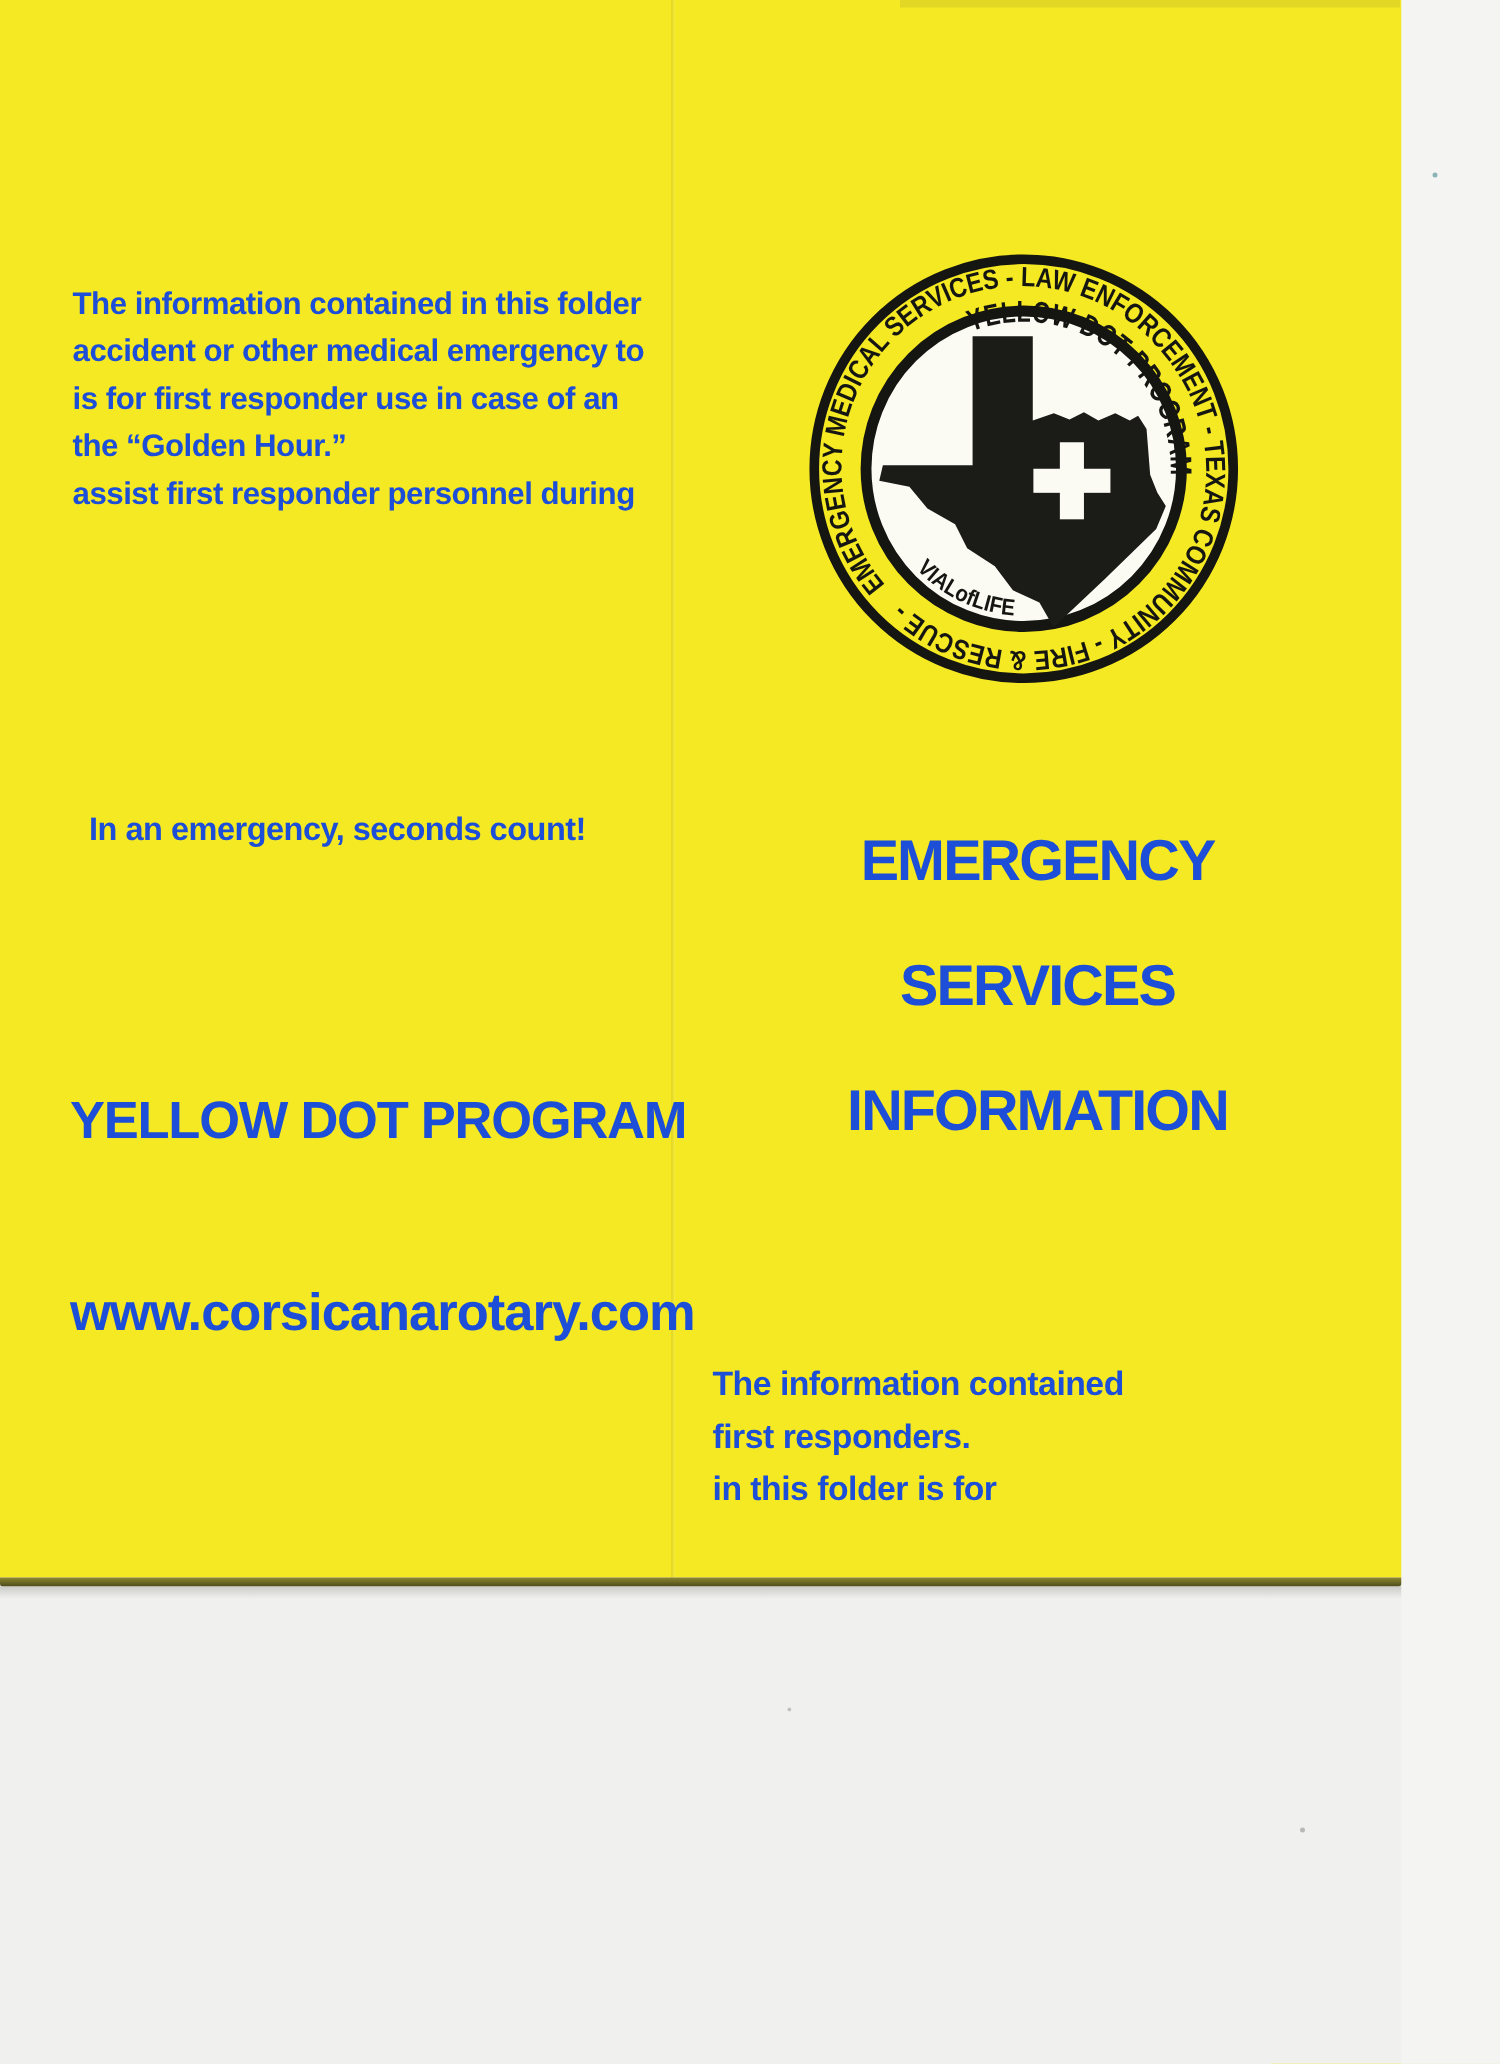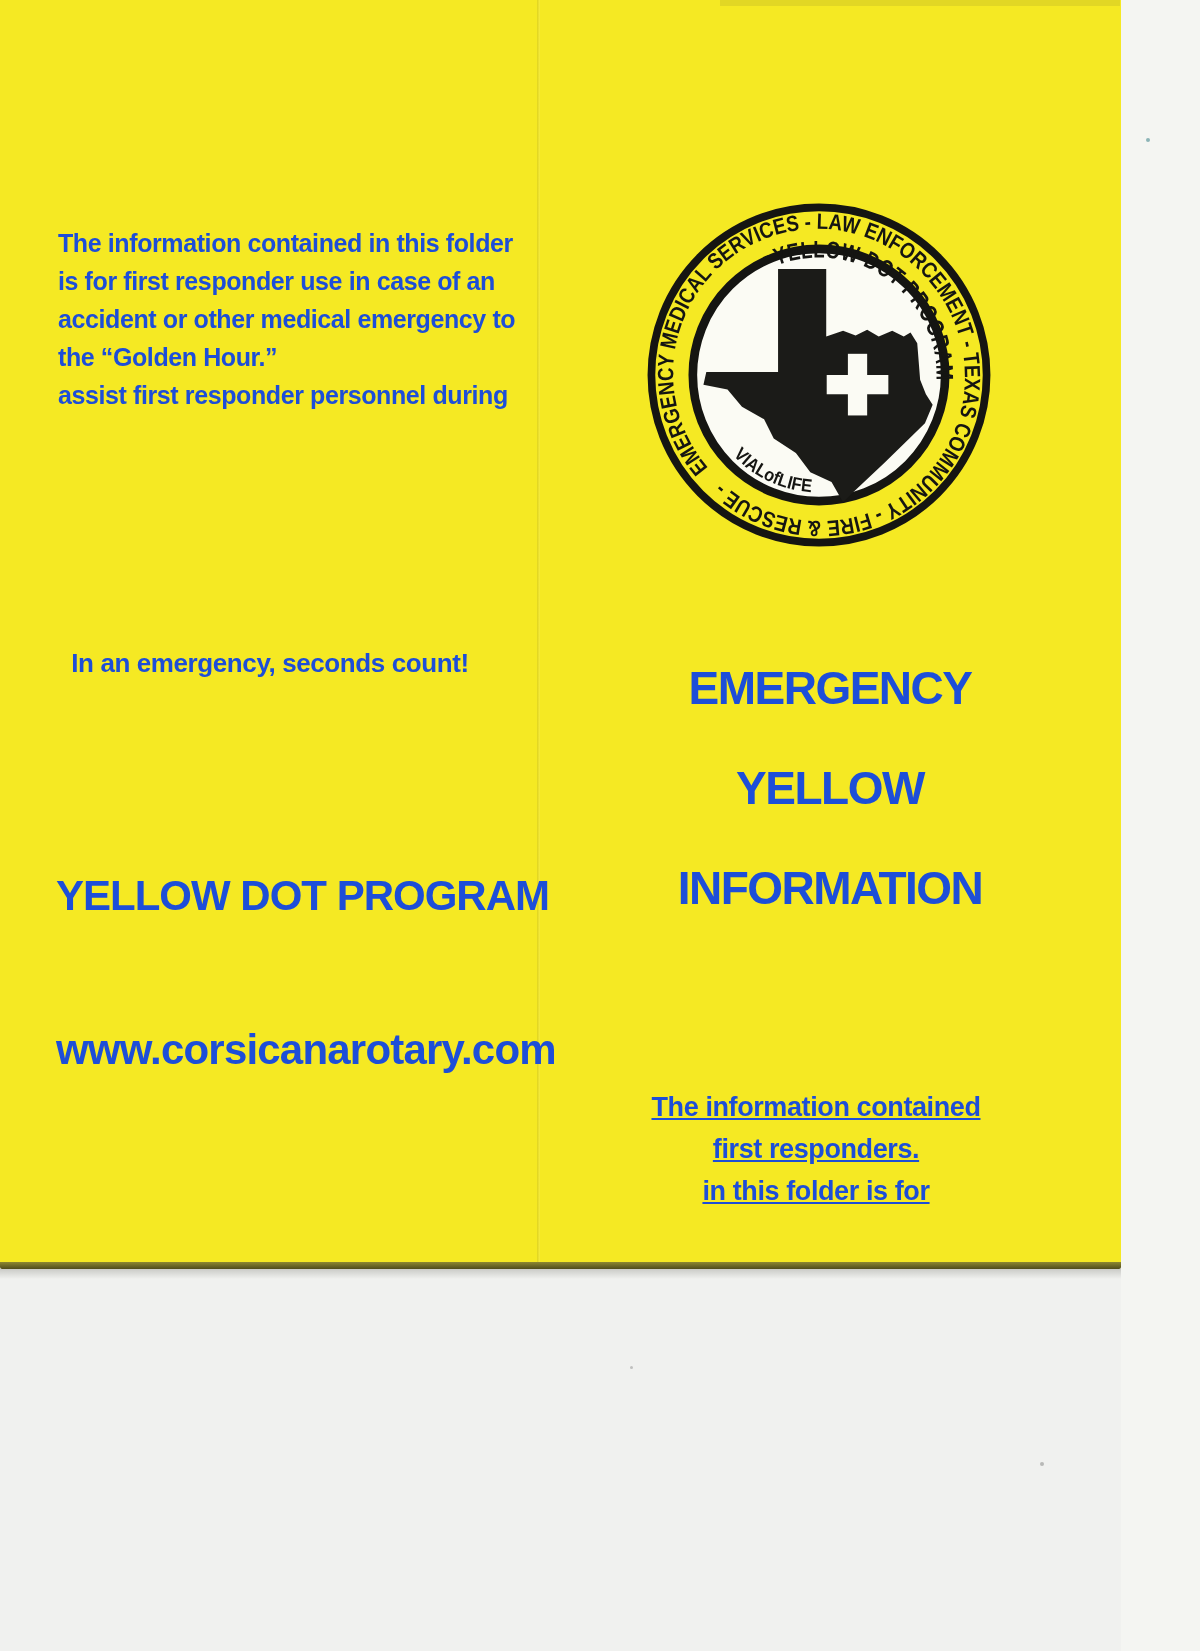--- a/index.html
+++ b/index.html
@@ -51,24 +51,23 @@
   .website{
     position:absolute;left:56px;top:1026px;width:440px;
     font-size:42px;font-weight:700;letter-spacing:-0.8px;text-align:left;white-space:nowrap;
   }
   .main-title{
     position:absolute;left:540px;top:638px;width:580px;
     font-size:46px;font-weight:700;letter-spacing:-1.5px;line-height:100px;
     text-align:center;
   }
   .note{
-    position:absolute;left:526px;top:1086px;width:580px;
+    position:absolute;left:570px;top:1086px;width:580px;
     font-size:27px;font-weight:700;letter-spacing:-0.4px;line-height:42px;
-    text-align:center;
-    text-decoration:underline;
+    text-align:left;
   }
   .logo-wrap{
     position:absolute;left:636px;top:192px;width:366px;height:366px;
   }
   .logo-wrap svg{display:block;width:366px;height:366px;}
   .speck{position:absolute;border-radius:50%;}
   .speck-a{left:1146px;top:138px;width:4px;height:4px;background:rgba(55,125,135,0.55);}
   .speck-b{left:1040px;top:1462px;width:4px;height:4px;background:rgba(80,80,80,0.35);}
   .speck-c{left:630px;top:1366px;width:3px;height:3px;background:rgba(80,80,80,0.30);}
   .ring-text{font-family:"Liberation Sans",sans-serif;font-weight:700;font-size:23px;fill:#151512;}
@@ -80,22 +79,22 @@
 
 <div class="scan-strip-right"></div>
 
 <div class="folder">
   <div class="top-smudge"></div>
   <div class="fold-crease"></div>
 
   <div>
     <div class="intro ink">
       <div>The information contained in this folder</div>
+      <div>accident or other medical emergency to</div>
       <div>is for first responder use in case of an</div>
-      <div>accident or other medical emergency to</div>
       <div>the “Golden Hour.”</div>
       <div>assist first responder personnel during</div>
     </div>
 
     <div class="tagline ink">In an emergency, seconds count!</div>
 
     <div class="program-title ink">YELLOW DOT PROGRAM</div>
 
     <div class="website ink">www.corsicanarotary.com</div>
   </div>
@@ -135,21 +134,21 @@
         </g>
 
         <text class="arc-bottom-text">
           <textPath href="#arcBottom" textLength="92" lengthAdjust="spacingAndGlyphs">VIALofLIFE</textPath>
         </text>
       </svg>
     </div>
 
     <div class="main-title ink">
       <div>EMERGENCY</div>
-      <div>YELLOW</div>
+      <div>SERVICES</div>
       <div>INFORMATION</div>
     </div>
 
     <div class="note ink">
       <div>The information contained</div>
       <div>first responders.</div>
       <div>in this folder is for</div>
     </div>
   </div>
 </div>

